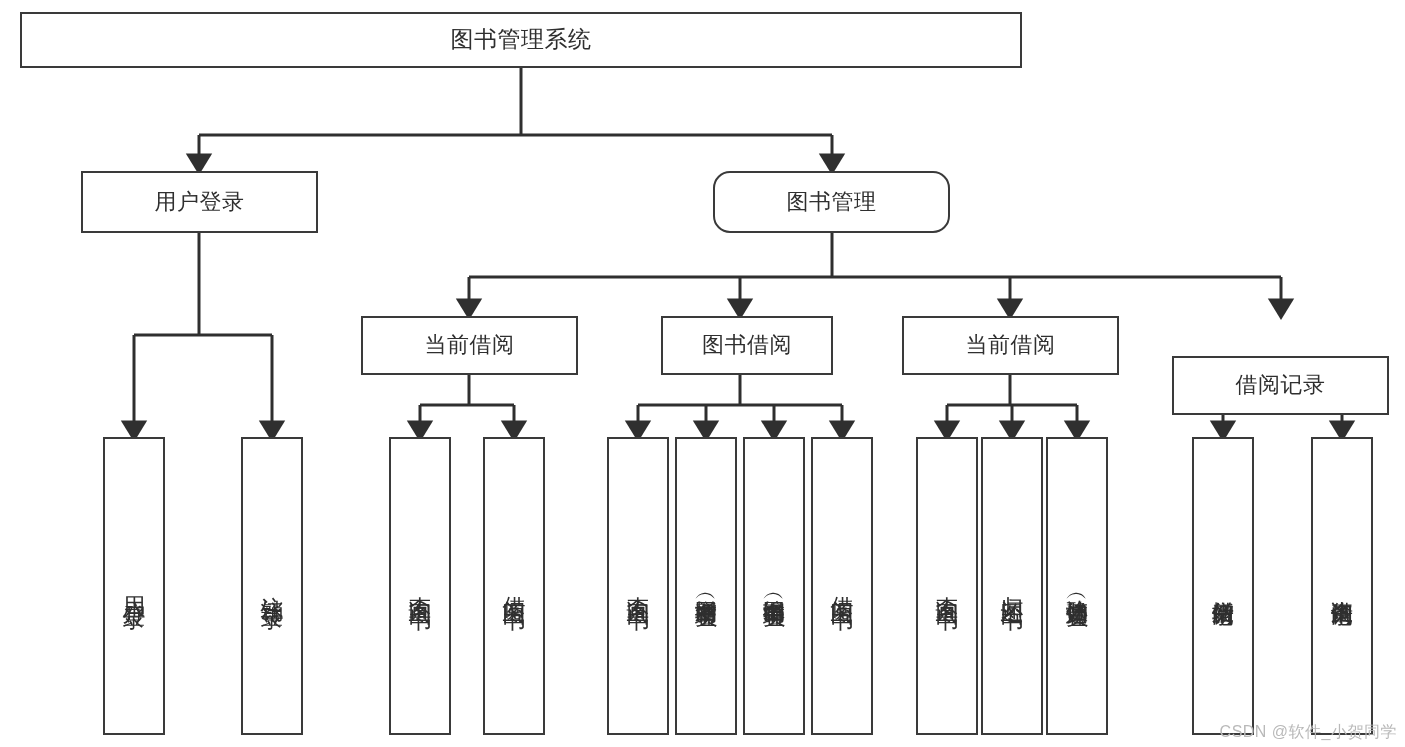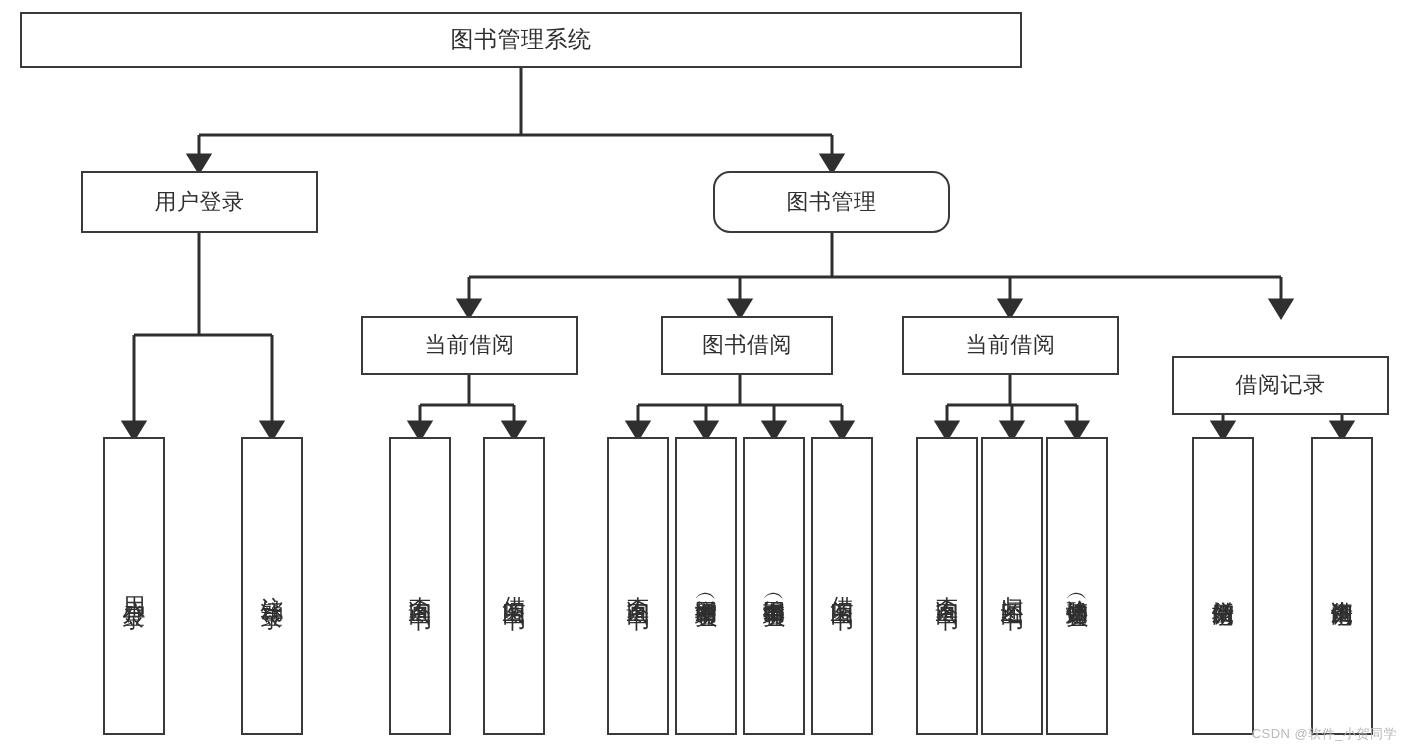--- a/index.html
+++ b/index.html
@@ -67,21 +67,21 @@
   }
   .node.vert.tight .node-label {
     letter-spacing: 1px;
     font-size: 22px;
   }
   
   #watermark {
     position: absolute;
     right: 8px;
     bottom: 4px;
-    font-size: 13px;
+    font-size: 16px;
     color: #b9b9b9;
     letter-spacing: 0.5px;
     white-space: nowrap;
   }
 </style>
 </head>
 <body>
 
 <div id="diagram-root">
 

